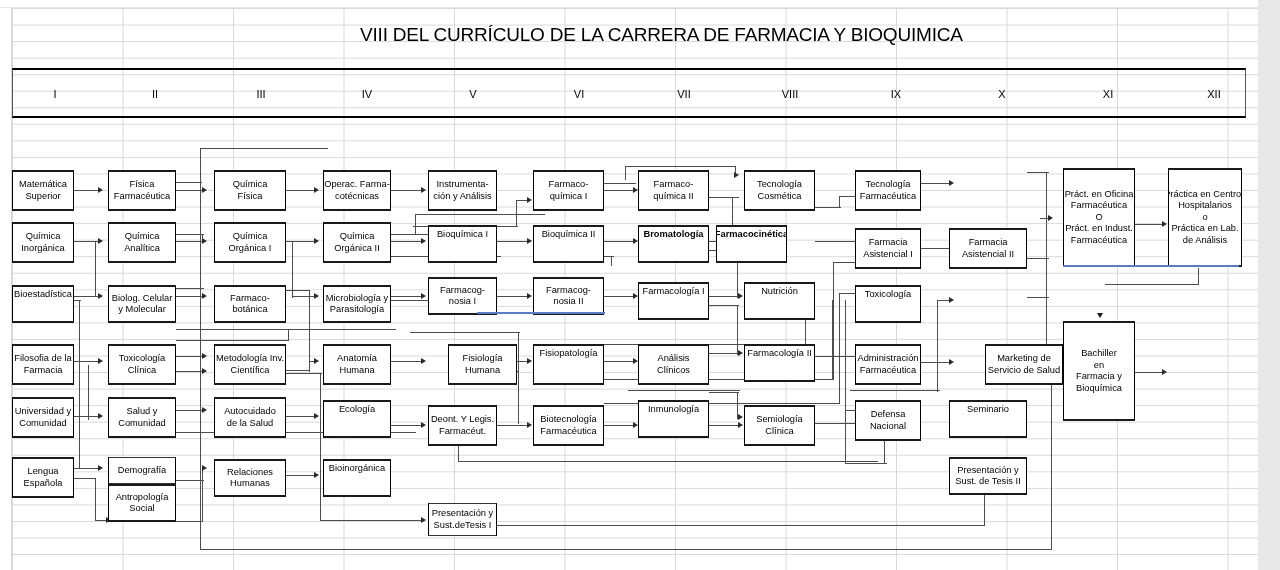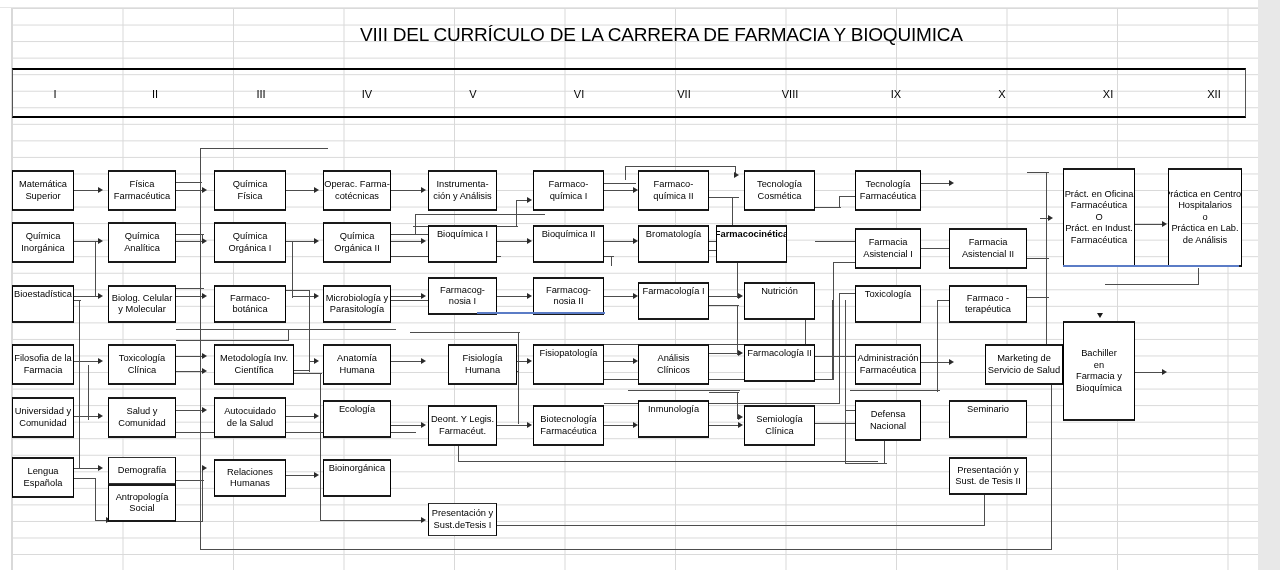--- a/index.html
+++ b/index.html
@@ -509,21 +509,21 @@
     <span class="ln">Física</span>
   </div>
   <div class="box" style="left:214px; top:222px; width:72px; height:41px;">
     <span class="ln">Química</span>
     <span class="ln">Orgánica  I</span>
   </div>
   <div class="box" style="left:214px; top:285px; width:72px; height:38px;">
     <span class="ln">Farmaco-</span>
     <span class="ln">botánica</span>
   </div>
-  <div class="box" style="left:214px; top:344px; width:80px; height:41px;">
+  <div class="box" style="left:214px; top:344px; width:72px; height:41px;">
     <span class="ln">Metodología  Inv.</span>
     <span class="ln">Científica</span>
   </div>
   <div class="box" style="left:214px; top:397px; width:72px; height:41px;">
     <span class="ln">Autocuidado</span>
     <span class="ln">de la Salud</span>
   </div>
   <div class="box" style="left:214px; top:459px; width:72px; height:38px;">
     <span class="ln">Relaciones</span>
     <span class="ln">Humanas</span>
@@ -592,21 +592,21 @@
   </div>
   <div class="box" style="left:533px; top:405px; width:71px; height:41px;">
     <span class="ln">Biotecnología</span>
     <span class="ln">Farmacéutica</span>
   </div>
 
   <div class="box" style="left:638px; top:170px; width:71px; height:41px;">
     <span class="ln">Farmaco-</span>
     <span class="ln">química  II</span>
   </div>
-  <div class="box top-align" style="left:638px; top:225px; width:71px; height:38px;">
+  <div class="box top-align" style="left:638px; top:225px; width:71px; height:38px;font-weight:bold;">
     <span class="ln">Bromatología</span>
   </div>
   <div class="box top-align" style="left:638px; top:282px; width:71px; height:38px;">
     <span class="ln">Farmacología I</span>
   </div>
   <div class="box" style="left:638px; top:344px; width:71px; height:41px;">
     <span class="ln">Análisis</span>
     <span class="ln">Clínicos</span>
   </div>
   <div class="box top-align" style="left:638px; top:400px; width:71px; height:38px;">
@@ -647,24 +647,20 @@
     <span class="ln">Farmacéutica</span>
   </div>
   <div class="box" style="left:855px; top:400px; width:66px; height:41px;">
     <span class="ln">Defensa</span>
     <span class="ln">Nacional</span>
   </div>
 
   <div class="box" style="left:949px; top:228px; width:78px; height:41px;">
     <span class="ln">Farmacia</span>
     <span class="ln">Asistencial  II</span>
-  </div>
-  <div class="box" style="left:949px; top:285px; width:78px; height:38px;">
-    <span class="ln">Farmaco -</span>
-    <span class="ln">terapéutica</span>
   </div>
   <div class="box" style="left:949px; top:344px; width:78px; height:41px;margin-left:36px;">
     <span class="ln">Marketing de</span>
     <span class="ln">Servicio de Salud</span>
   </div>
   <div class="box top-align" style="left:949px; top:400px; width:78px; height:38px;">
     <span class="ln">Seminario</span>
   </div>
   <div class="box" style="left:949px; top:457px; width:78px; height:38px;">
     <span class="ln">Presentación  y</span>

